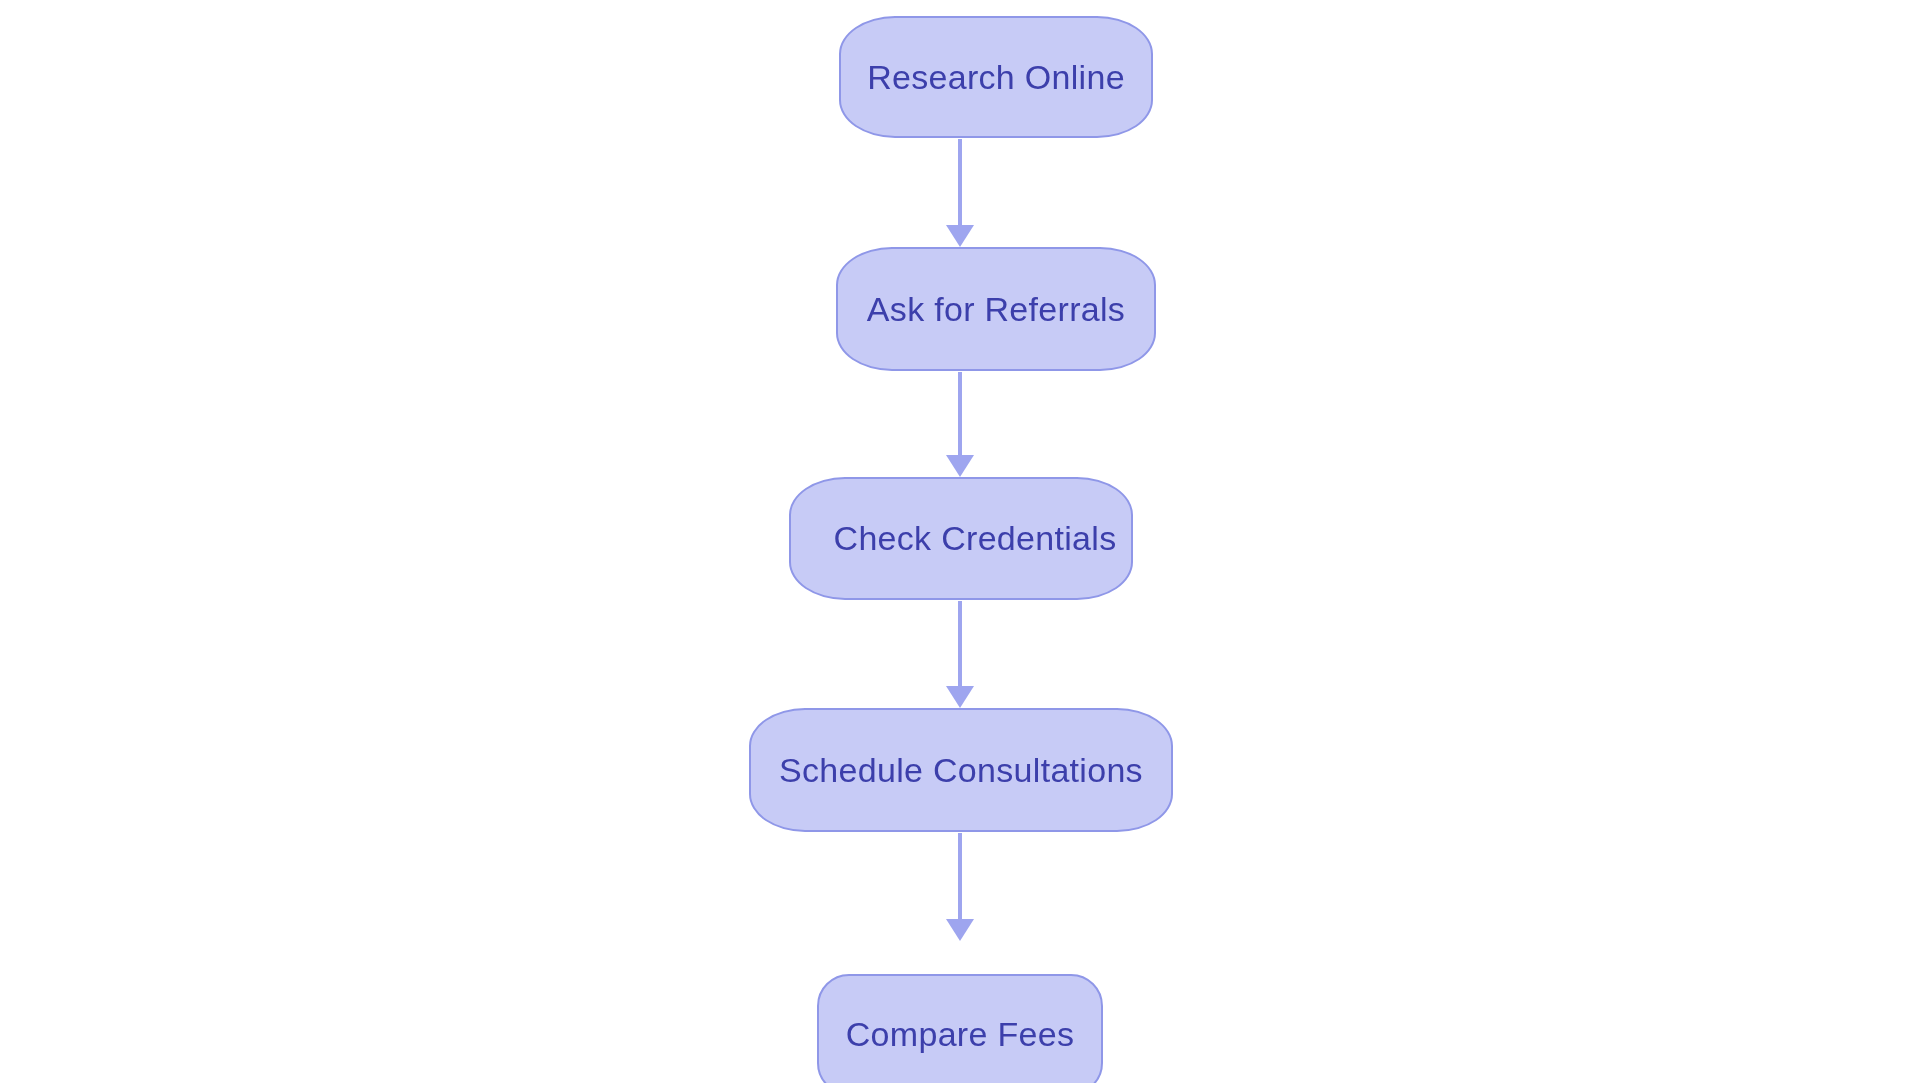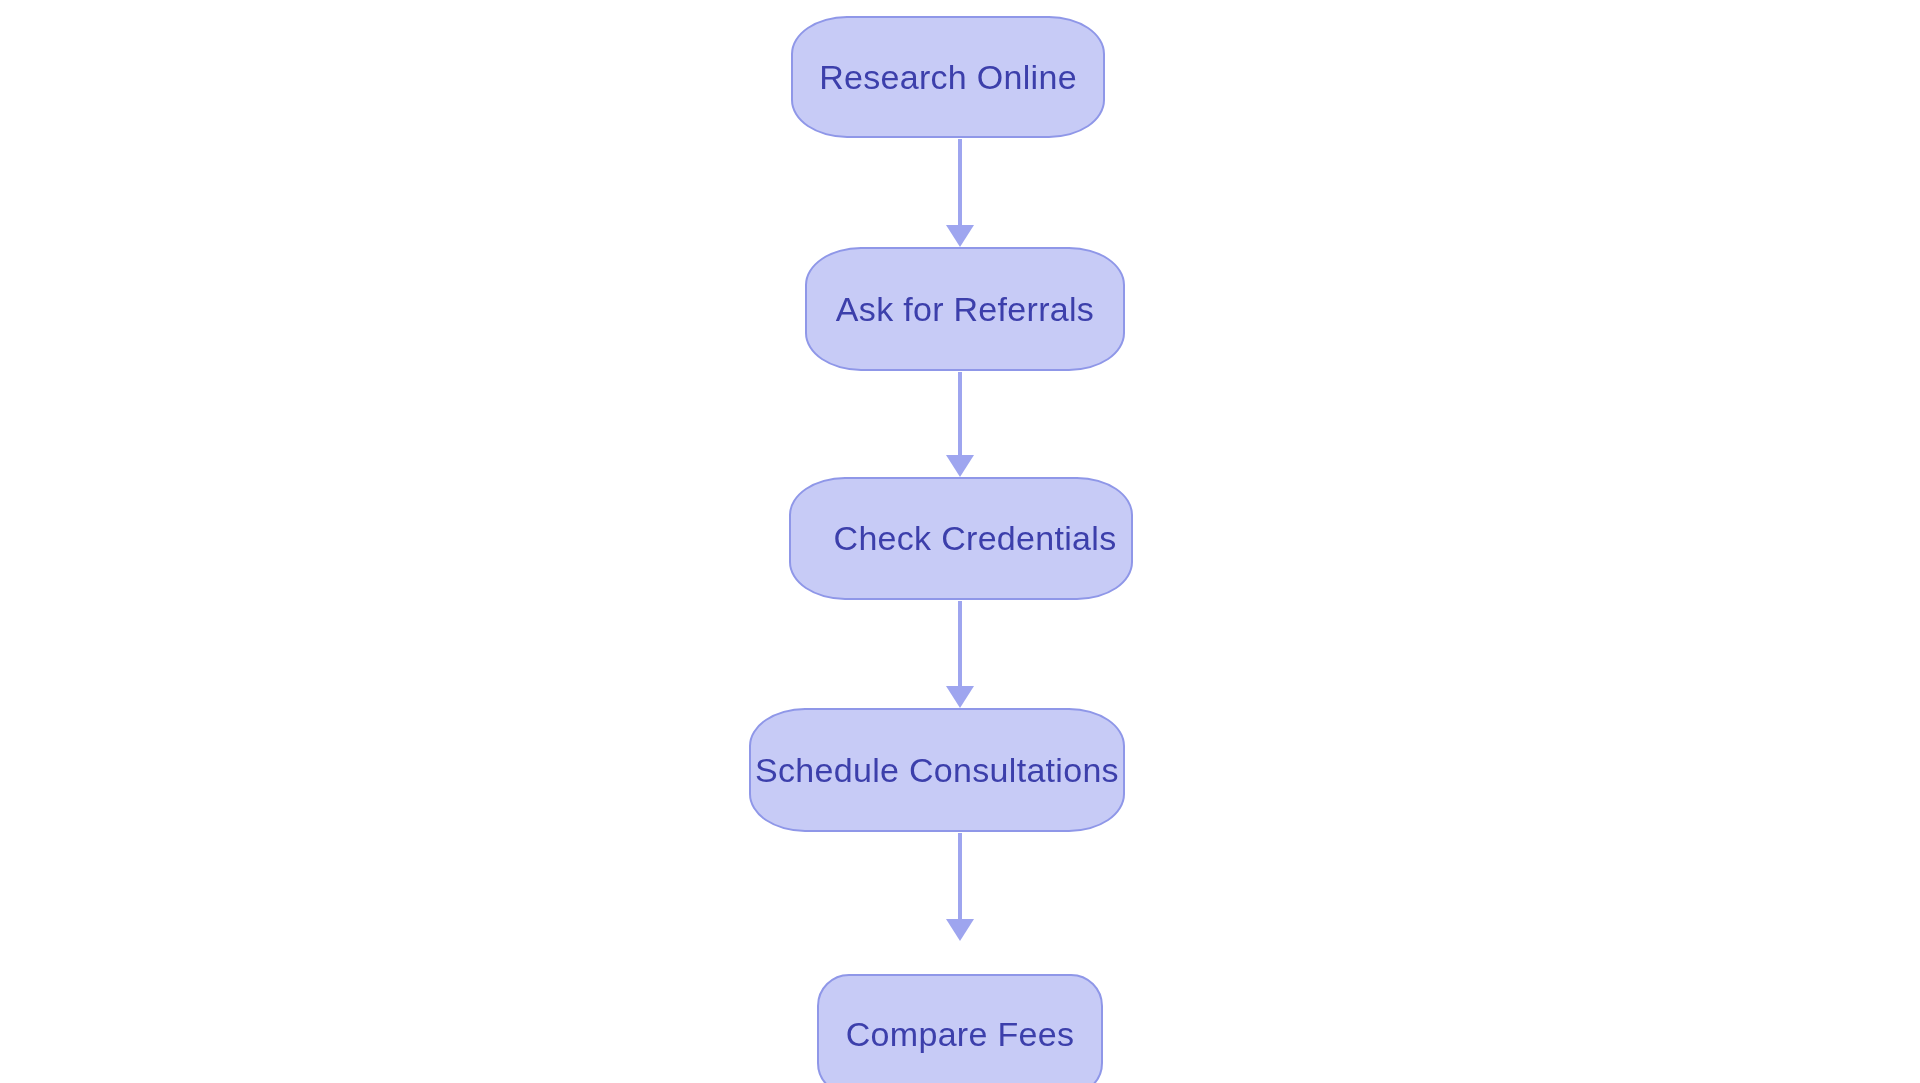--- a/index.html
+++ b/index.html
@@ -30,24 +30,24 @@
     display: flex;
     align-items: center;
     justify-content: center;
     color: var(--node-text);
     font-size: 34px;
     letter-spacing: 0.3px;
     white-space: nowrap;
     text-align: center;
   }
   
-  .node-1{ left: 791px; top: 16px;  width: 314px; height: 122px; }
-  .node-2{ left: 805px; top: 247px; width: 320px; height: 124px; }
+  .node-1{ left: 839px; top: 16px;  width: 314px; height: 122px; }
+  .node-2{ left: 836px; top: 247px; width: 320px; height: 124px; }
   .node-3{ left: 789px; top: 477px; width: 344px; height: 123px; padding-left: 28px; }
-  .node-4{ left: 749px; top: 708px; width: 376px; height: 124px; }
+  .node-4{ left: 749px; top: 708px; width: 424px; height: 124px; }
   .node-5{ left: 817px; top: 974px; width: 286px; height: 121px; border-radius: 32px; }
 
   .edge{
     position: absolute;
     width: 28px;
     display: flex;
     flex-direction: column;
     align-items: center;
   }
   .edge-1{ left: 946px; top: 139px; height: 108px; }

